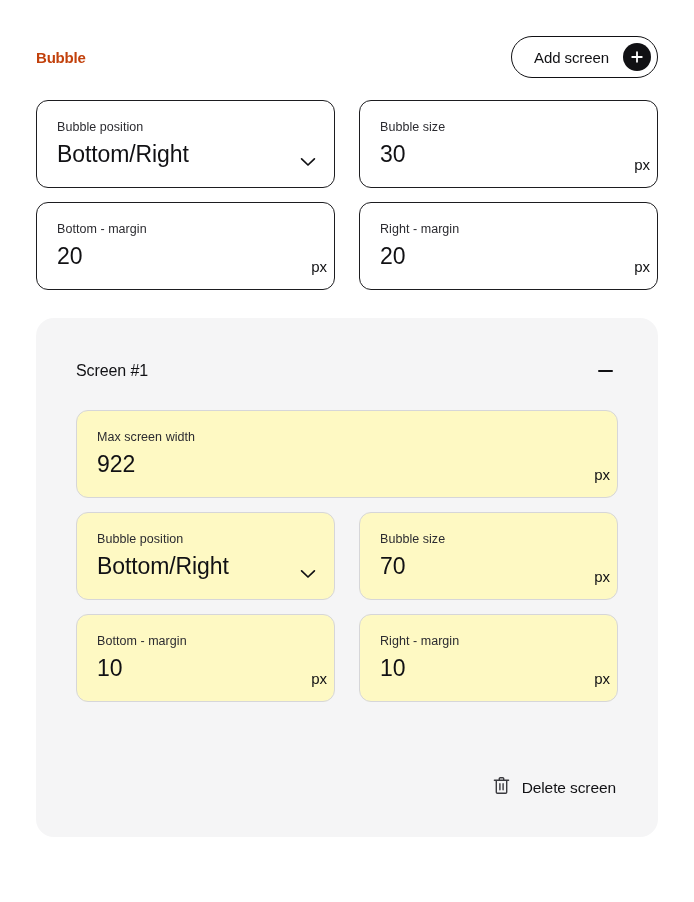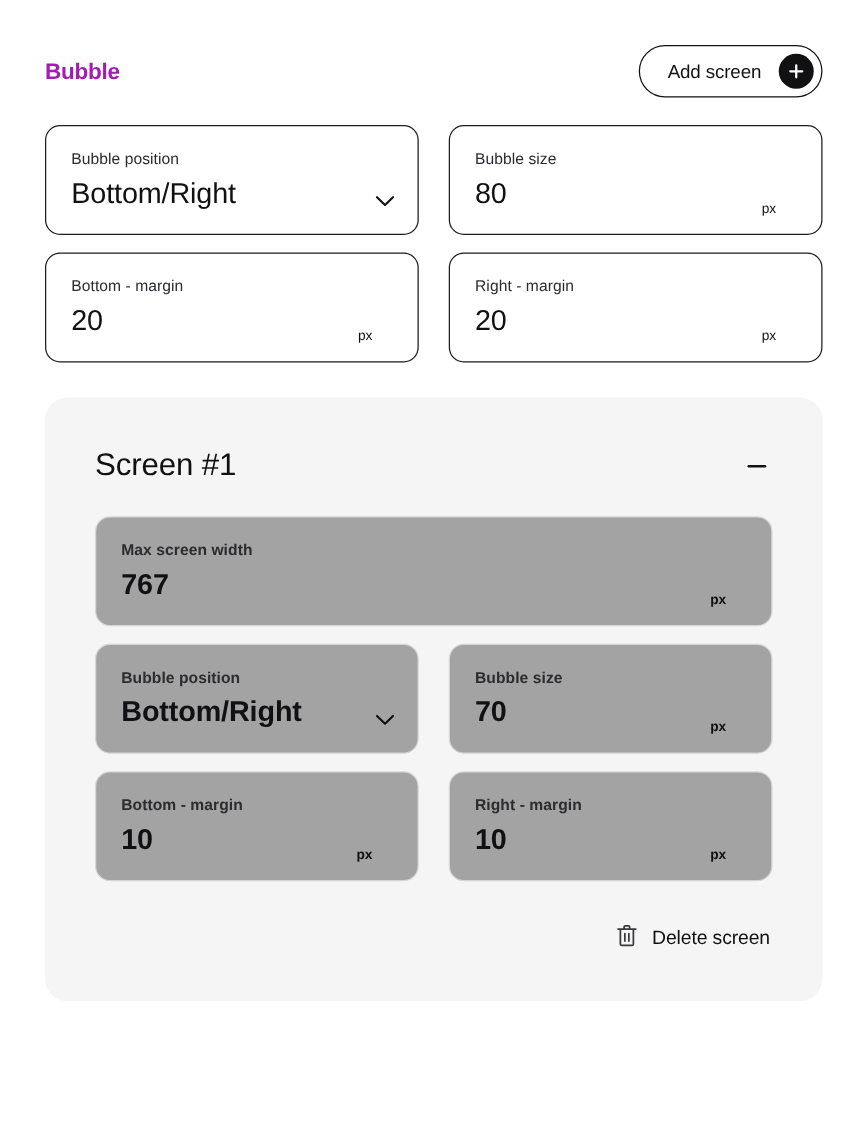--- a/index.html
+++ b/index.html
@@ -24,24 +24,24 @@
   
   .header {
     height: 100px;
     display: flex;
     align-items: center;
     justify-content: space-between;
     padding-top: 14px;
   }
 
   .page-title {
-    font-size: 18px;
+    font-size: 15px;
     font-weight: 700;
     letter-spacing: -0.2px;
-    color: #a21caf;
+    color: #c2410c;
   }
 
   .add-screen-btn {
     display: inline-flex;
     align-items: center;
     gap: 14px;
     height: 42px;
     padding: 0 6px 0 22px;
     border: 1.3px solid #111114;
     border-radius: 999px;
@@ -95,23 +95,23 @@
     display: block;
     margin-top: 8px;
     font-size: 23px;
     line-height: 22px;
     color: #111114;
     letter-spacing: -0.1px;
   }
 
   .unit {
     position: absolute;
-    right: 36px;
+    right: 7px;
     bottom: 14px;
-    font-size: 11px;
+    font-size: 15px;
     color: #111114;
   }
 
   .chevron {
     position: absolute;
     right: 18px;
     top: 52px;
   }
 
   
@@ -123,21 +123,21 @@
   }
 
   .panel-head {
     display: flex;
     align-items: center;
     justify-content: space-between;
     padding: 12px 0 26px 0;
   }
 
   .panel-title {
-    font-size: 25px;
+    font-size: 16px;
     font-weight: 400;
     letter-spacing: -0.1px;
     color: #111114;
   }
 
   .collapse-btn {
     width: 26px;
     height: 26px;
     display: inline-flex;
     align-items: center;
@@ -150,22 +150,21 @@
   .minus-bar {
     display: block;
     width: 15px;
     height: 2px;
     background: #111114;
     border-radius: 1px;
   }
 
   .screen-panel .field {
     border: 1.1px solid #d6d6d9;
-    background: #a3a3a3;
-    font-weight: bold;
+    background: #fef9c3;
   }
 
   .field.full { width: 100%; }
 
   .panel-rows { display: flex; flex-direction: column; gap: 14px; }
 
   
   .panel-footer {
     display: flex;
     justify-content: flex-end;
@@ -176,20 +175,21 @@
     display: inline-flex;
     align-items: center;
     gap: 12px;
     background: transparent;
     border: none;
     cursor: pointer;
     font-size: 15.5px;
     color: #111114;
     letter-spacing: -0.1px;
     padding: 4px 2px;
+    margin-top: 40px;
   }
 </style>
 </head>
 <body>
 
 <div class="page">
 
   <div class="header">
     <div class="page-title">Bubble</div>
 
@@ -210,21 +210,21 @@
       <span class="field-value">Bottom/Right</span>
       <span class="chevron">
         <svg width="16" height="10" viewBox="0 0 16 10" aria-hidden="true">
           <path d="M1.6 1.8 L8 8 L14.4 1.8" fill="none" stroke="#111114" stroke-width="1.7" stroke-linecap="round" stroke-linejoin="round"></path>
         </svg>
       </span>
     </div>
 
     <div class="field">
       <span class="field-label">Bubble size</span>
-      <span class="field-value">80</span>
+      <span class="field-value">30</span>
       <span class="unit">px</span>
     </div>
 
     <div class="field">
       <span class="field-label">Bottom - margin</span>
       <span class="field-value">20</span>
       <span class="unit">px</span>
     </div>
 
     <div class="field">
@@ -241,21 +241,21 @@
       <div class="panel-title">Screen #1</div>
       <button class="collapse-btn">
         <span class="minus-bar"></span>
       </button>
     </div>
 
     <div class="panel-rows">
 
       <div class="field full">
         <span class="field-label">Max screen width</span>
-        <span class="field-value">767</span>
+        <span class="field-value">922</span>
         <span class="unit">px</span>
       </div>
 
       <div class="grid-2">
 
         <div class="field">
           <span class="field-label">Bubble position</span>
           <span class="field-value">Bottom/Right</span>
           <span class="chevron">
             <svg width="16" height="10" viewBox="0 0 16 10" aria-hidden="true">

